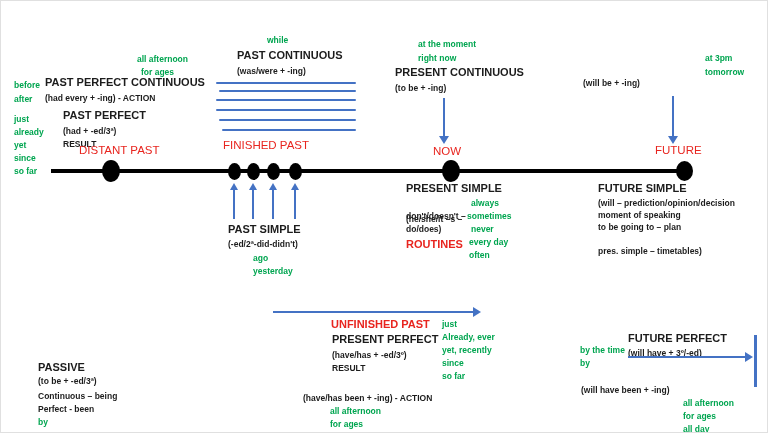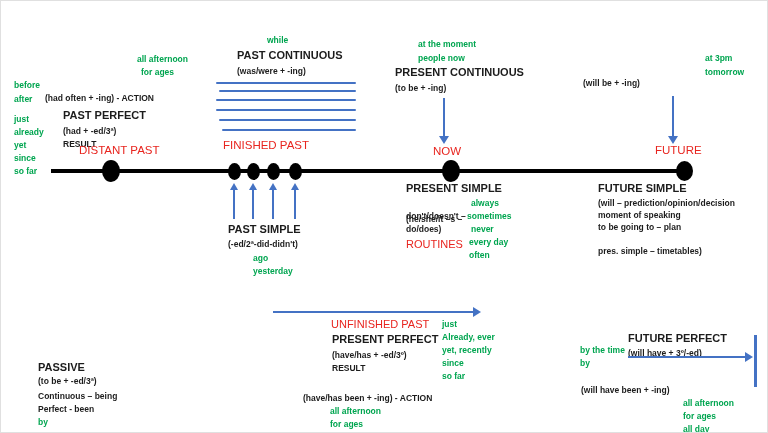--- a/index.html
+++ b/index.html
@@ -7,21 +7,21 @@
   #canvas {
     position:relative; width:768px; height:433px; background:#ffffff;
     font-family:"Liberation Sans", sans-serif; overflow:hidden;
     border:1px solid #e0e0e0;
   }
   .el { position:absolute; white-space:nowrap; }
   .t  { font-size:11px;  font-weight:bold; color:#1c1c1c; }
   .f  { font-size:8.5px; font-weight:bold; color:#1c1c1c; }
   .g  { font-size:8.5px; font-weight:bold; color:#00a550; }
   .r  { font-size:11.5px; font-weight:normal; color:#e8251f; }
-  .r2 { font-size:11px;  font-weight:normal; color:#e8251f; }
+  .r2 { font-size:11px;  font-weight:bold; color:#e8251f; }
   .tline { background:#000; height:4px; }
   .dot   { background:#000; border-radius:50%; }
   .vline { width:2px; background:#4472c4; }
   .down::after {
     content:''; position:absolute; left:-4px; bottom:-8px;
     border-left:5px solid transparent; border-right:5px solid transparent;
     border-top:8px solid #4472c4;
   }
   .up::before {
     content:''; position:absolute; left:-3.5px; top:-7px;
@@ -39,21 +39,22 @@
 </style>
 </head>
 <body>
 
 <div id="canvas">
 
   <div class="el g" style="left:136px;top:53px">all afternoon</div>
   <div class="el g" style="left:140px;top:66px">for ages</div>
   <div class="el g" style="left:13px;top:79px">before</div>
   <div class="el g" style="left:13px;top:93px">after</div>
-  <div class="el f" style="left:44px;top:92px">(had often + -ing) - ACTION</div>
+  <div class="el t" style="left:44px;top:75px">PAST PERFECT CONTINUOUS</div>
+  <div class="el f" style="left:44px;top:92px">(had every + -ing) - ACTION</div>
 
   <div class="el g" style="left:13px;top:113px">just</div>
   <div class="el g" style="left:13px;top:126px">already</div>
   <div class="el g" style="left:13px;top:139px">yet</div>
   <div class="el g" style="left:13px;top:152px">since</div>
   <div class="el g" style="left:13px;top:165px">so far</div>
   <div class="el t" style="left:62px;top:108px">PAST PERFECT</div>
   <div class="el f" style="left:62px;top:125px">(had + -ed/3ª)</div>
   <div class="el f" style="left:62px;top:138px">RESULT</div>
 
@@ -61,21 +62,21 @@
   <div class="el t" style="left:236px;top:48px">PAST CONTINUOUS</div>
   <div class="el f" style="left:236px;top:65px">(was/were + -ing)</div>
   <div class="el pcline" style="left:215px;top:81px;width:140px"></div>
   <div class="el pcline" style="left:218px;top:89px;width:137px"></div>
   <div class="el pcline" style="left:215px;top:98px;width:140px"></div>
   <div class="el pcline" style="left:215px;top:108px;width:140px"></div>
   <div class="el pcline" style="left:218px;top:118px;width:137px"></div>
   <div class="el pcline" style="left:221px;top:128px;width:134px"></div>
 
   <div class="el g" style="left:417px;top:38px">at the moment</div>
-  <div class="el g" style="left:417px;top:52px">people now</div>
+  <div class="el g" style="left:417px;top:52px">right now</div>
   <div class="el t" style="left:394px;top:65px">PRESENT CONTINUOUS</div>
   <div class="el f" style="left:394px;top:82px">(to be + -ing)</div>
   <div class="el vline down" style="left:442px;top:97px;height:38px"></div>
 
   <div class="el f" style="left:582px;top:77px">(will be + -ing)</div>
   <div class="el g" style="left:704px;top:52px">at 3pm</div>
   <div class="el g" style="left:704px;top:66px">tomorrow</div>
   <div class="el vline down" style="left:671px;top:95px;height:40px"></div>
 
   <div class="el r" style="left:78px;top:143px">DISTANT PAST</div>

